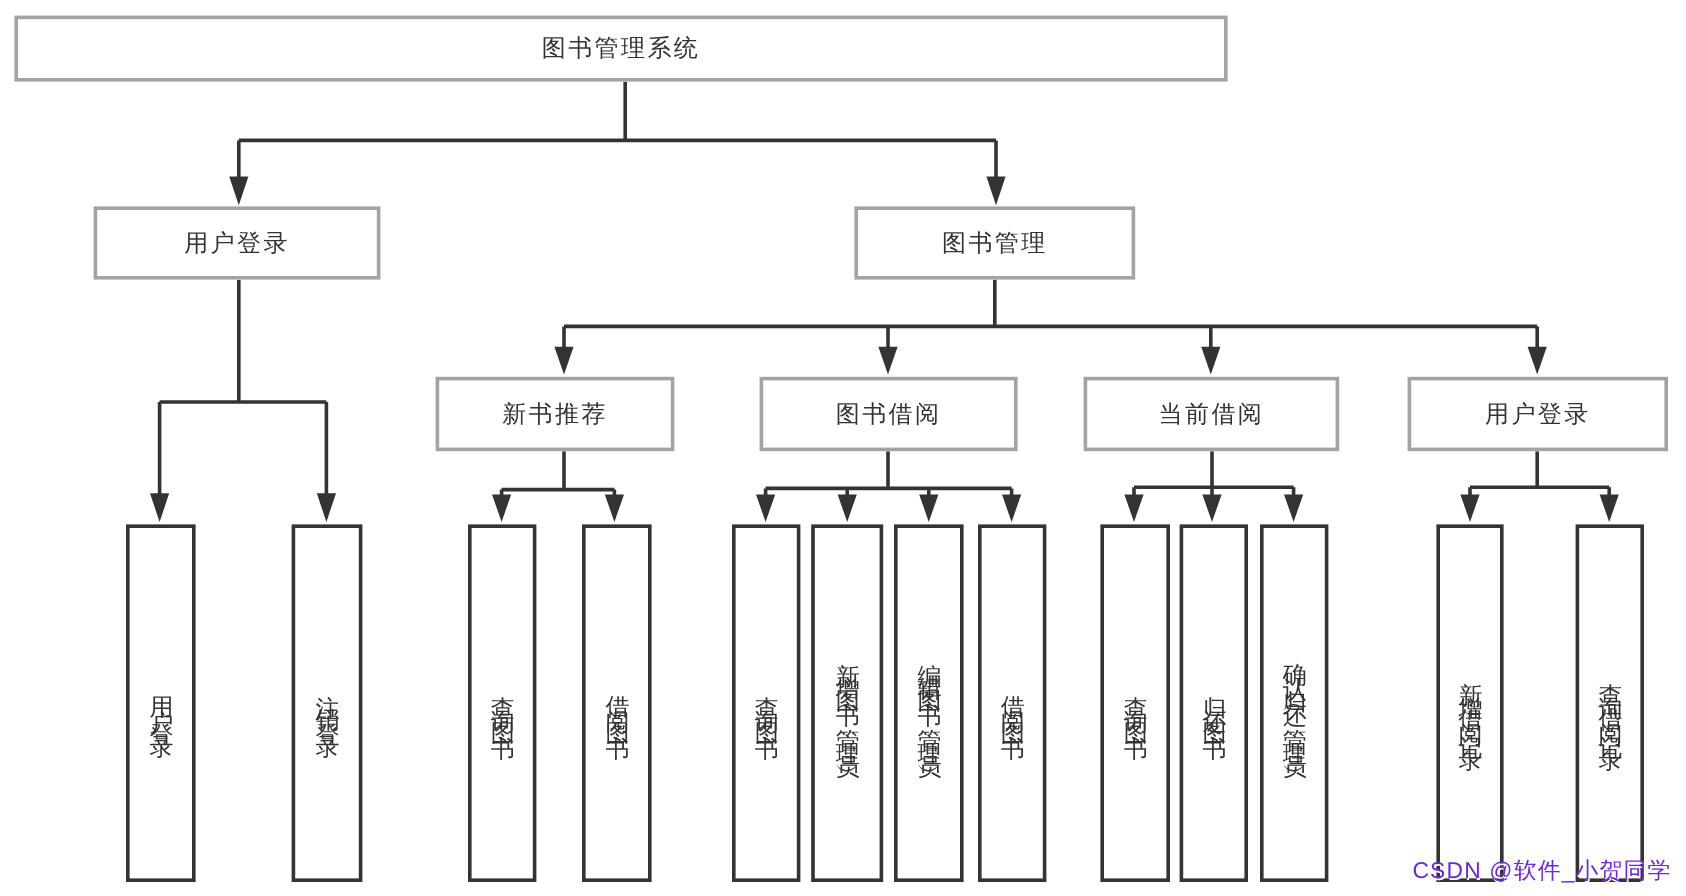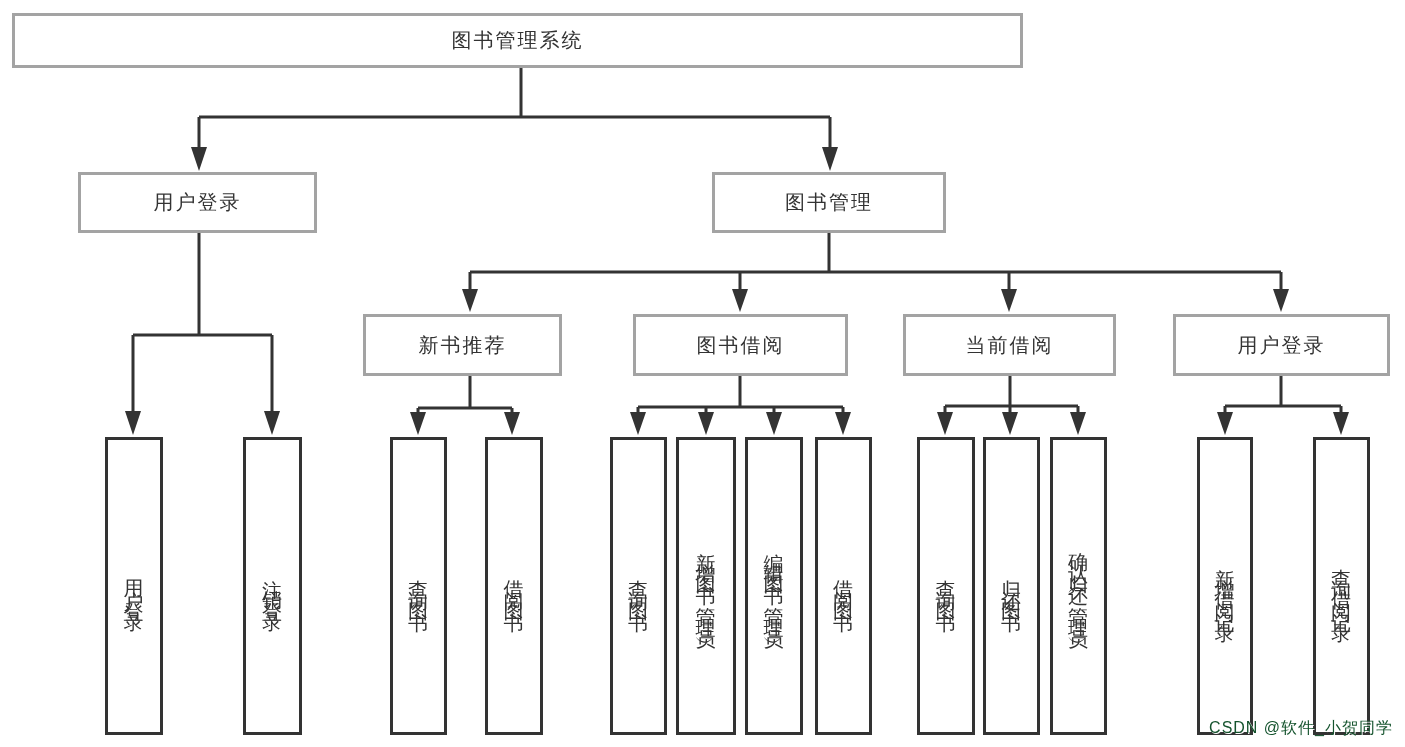--- a/index.html
+++ b/index.html
@@ -55,22 +55,22 @@
     color: #333333;
     font-size: 20px;
     line-height: 1;
     letter-spacing: 11px;
     white-space: nowrap;
   }
   .watermark {
     position: absolute;
     right: 12px;
     bottom: 8px;
-    color: #14532d;
-    font-size: 16px;
+    color: #6d28d9;
+    font-size: 19px;
     letter-spacing: 1px;
     text-shadow: 1px 1px 0 #ffffff;
     white-space: nowrap;
     z-index: 5;
   }
 </style>
 </head>
 <body>
 
 <div class="canvas">

